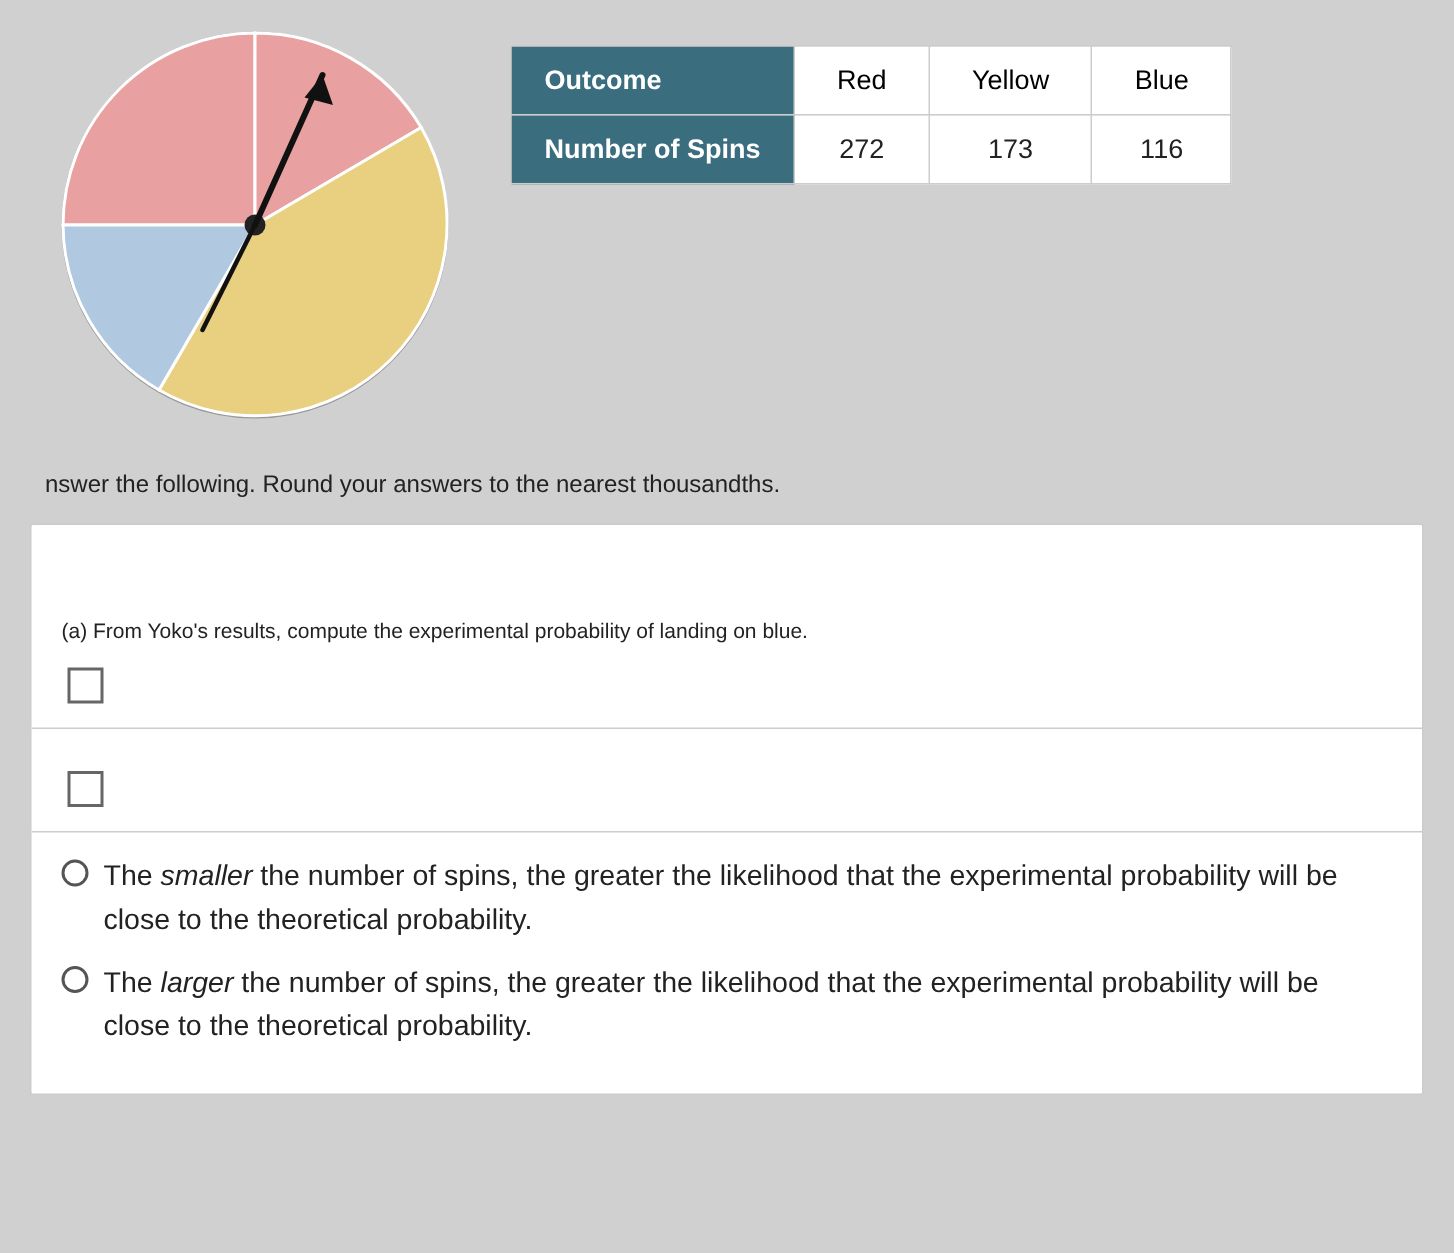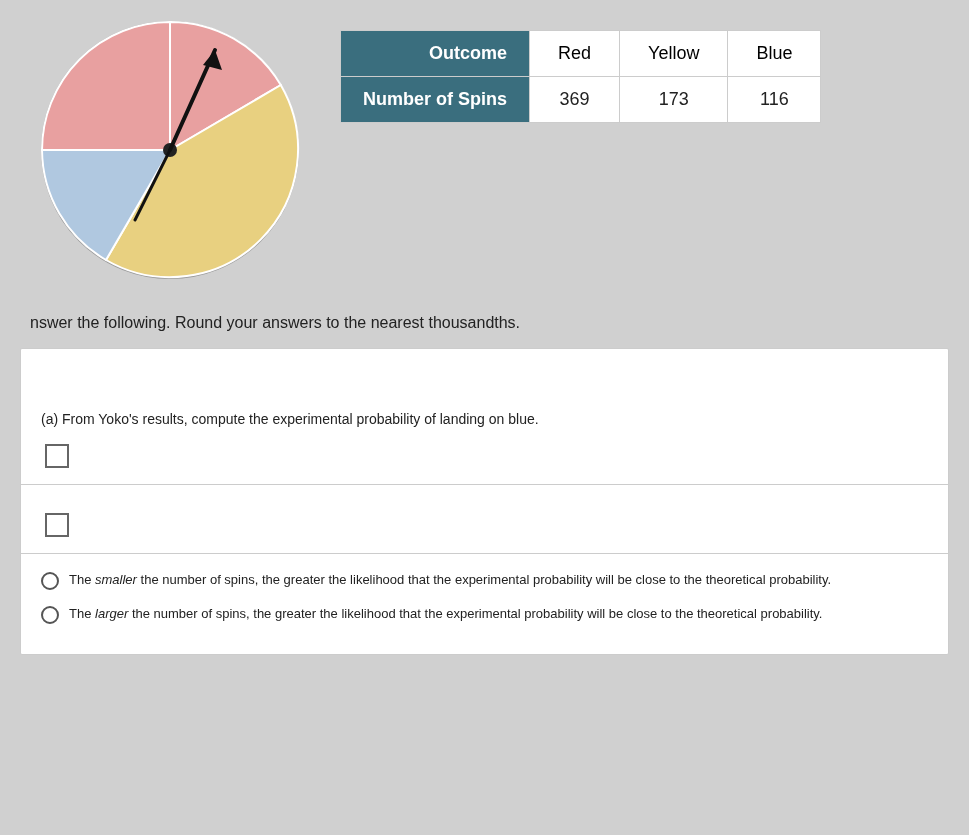--- a/index.html
+++ b/index.html
@@ -37,21 +37,21 @@
     }
     table.outcome-table td {
       border: 1px solid #ccc;
       padding: 12px 28px;
       text-align: center;
     }
     table.outcome-table .label-cell {
       background: #3a6e7e;
       color: white;
       font-weight: bold;
-      text-align: right;
+      text-align: left;
       padding: 12px 22px;
     }
     table.outcome-table .data-cell {
       background: white;
       color: #222;
     }
     table.outcome-table .header-cell {
       background: white;
       color: #000000;
       font-weight: normal;
@@ -82,21 +82,21 @@
       margin-top: 4px;
       margin-left: 4px;
     }
 
     
     .radio-option {
       display: flex;
       align-items: flex-start;
       gap: 10px;
       margin-bottom: 14px;
-      font-size: 13px;
+      font-size: 19px;
       color: #222;
       line-height: 1.5;
     }
     .radio-circle {
       width: 18px;
       height: 18px;
       border-radius: 50%;
       border: 2px solid #555;
       flex-shrink: 0;
       margin-top: 2px;
@@ -156,21 +156,21 @@
       <table class="outcome-table">
         <tbody>
             <tr>
           <td class="label-cell">Outcome</td>
           <td class="header-cell">Red</td>
           <td class="header-cell">Yellow</td>
           <td class="header-cell">Blue</td>
         </tr>
         <tr>
           <td class="label-cell">Number of Spins</td>
-          <td class="data-cell">369</td>
+          <td class="data-cell">272</td>
           <td class="data-cell">173</td>
           <td class="data-cell">116</td>
         </tr>
       </tbody>
         </table>
     </div>
   </div>
 
   <p class="instruction-text">nswer the following. Round your answers to the nearest thousandths.</p>
 

